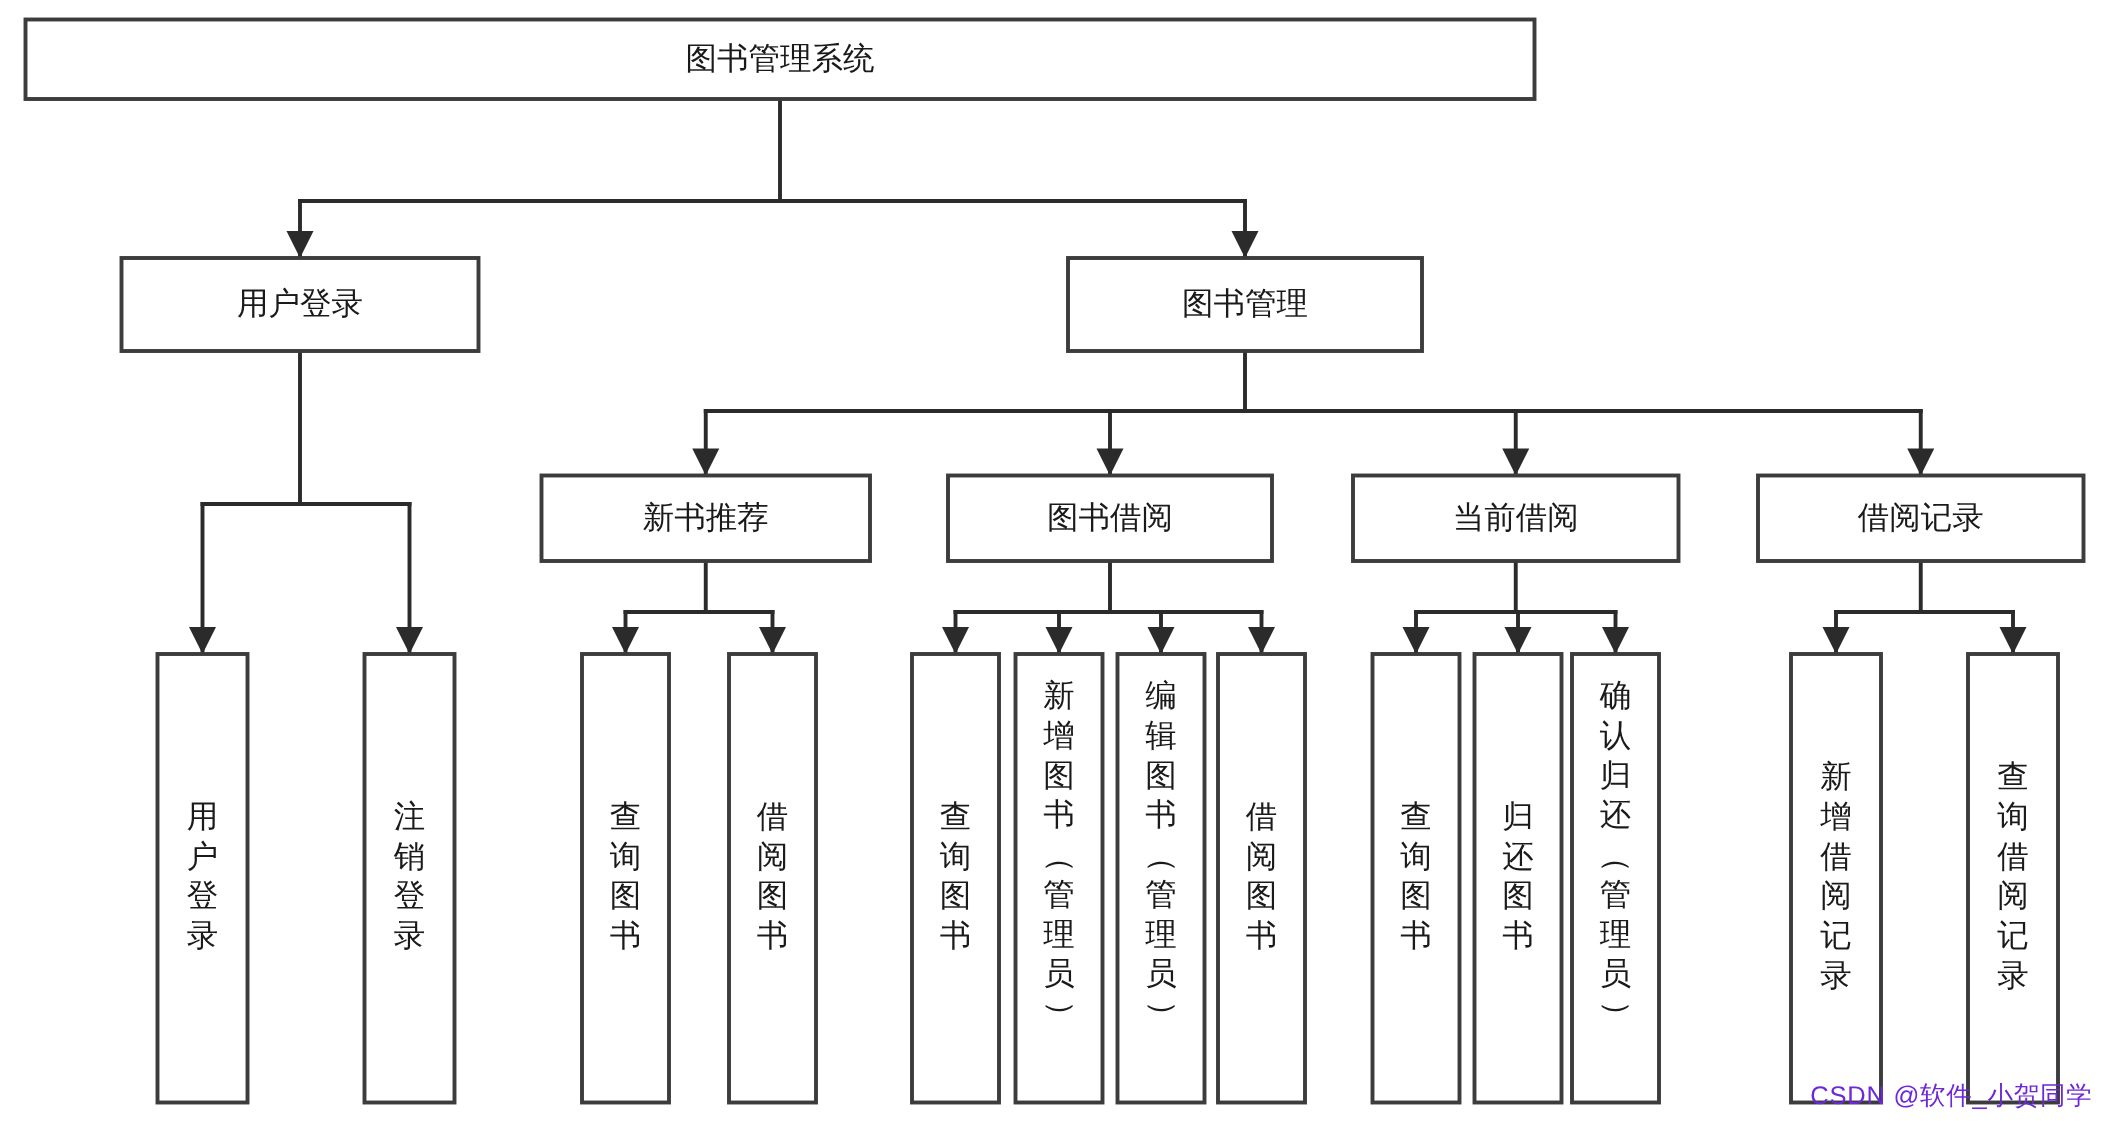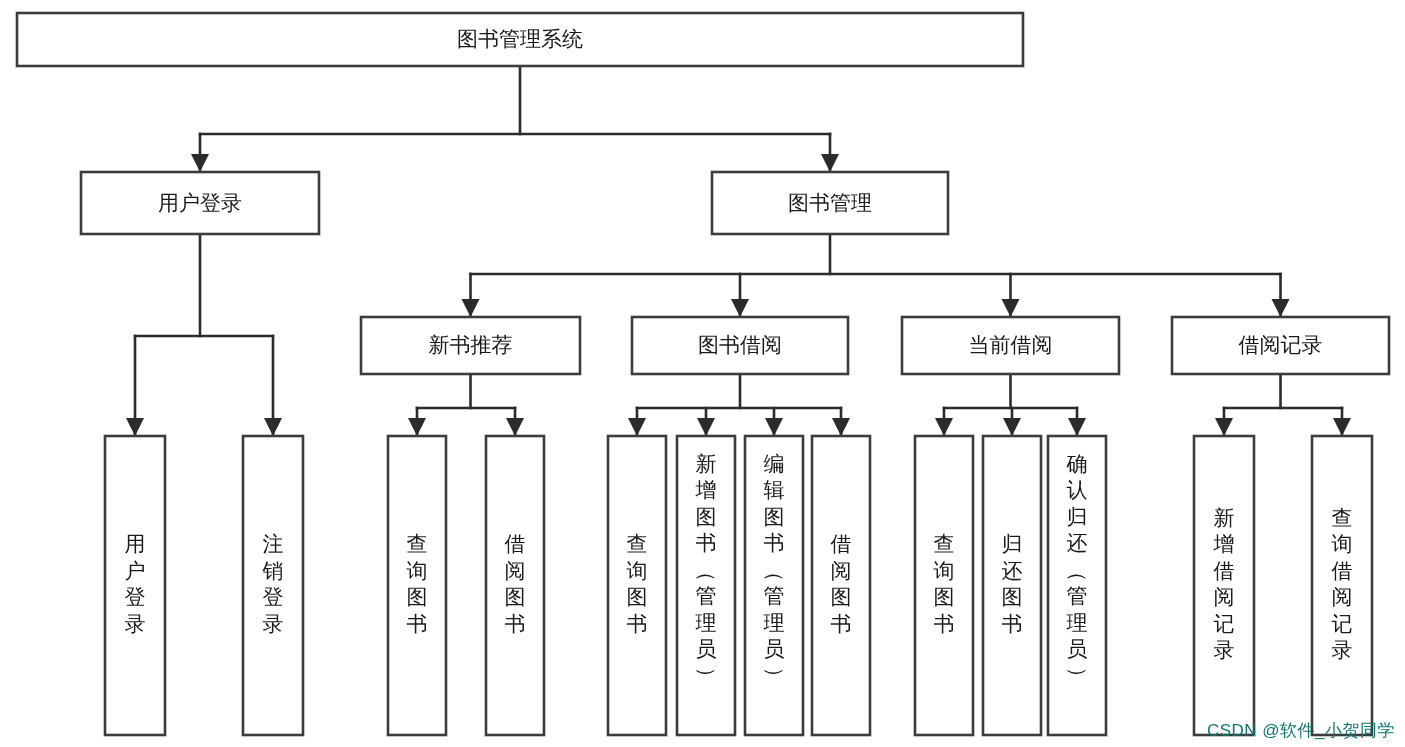--- a/index.html
+++ b/index.html
@@ -55,21 +55,21 @@
     fill: #1a1a1a;
     text-anchor: middle;
     dominant-baseline: middle;
   }
   .watermark {
     position: absolute;
     right: 10px;
     bottom: 5px;
     font-family: "Liberation Sans", "DejaVu Sans", sans-serif;
     font-size: 17px;
-    color: #0f766e;
+    color: #6d28d9;
     letter-spacing: 0.5px;
     white-space: nowrap;
     user-select: none;
   }
 </style>
 </head>
 <body>
 
 <div id="diagram-root">
   <svg id="flow-svg" viewBox="0 0 1405 747">

